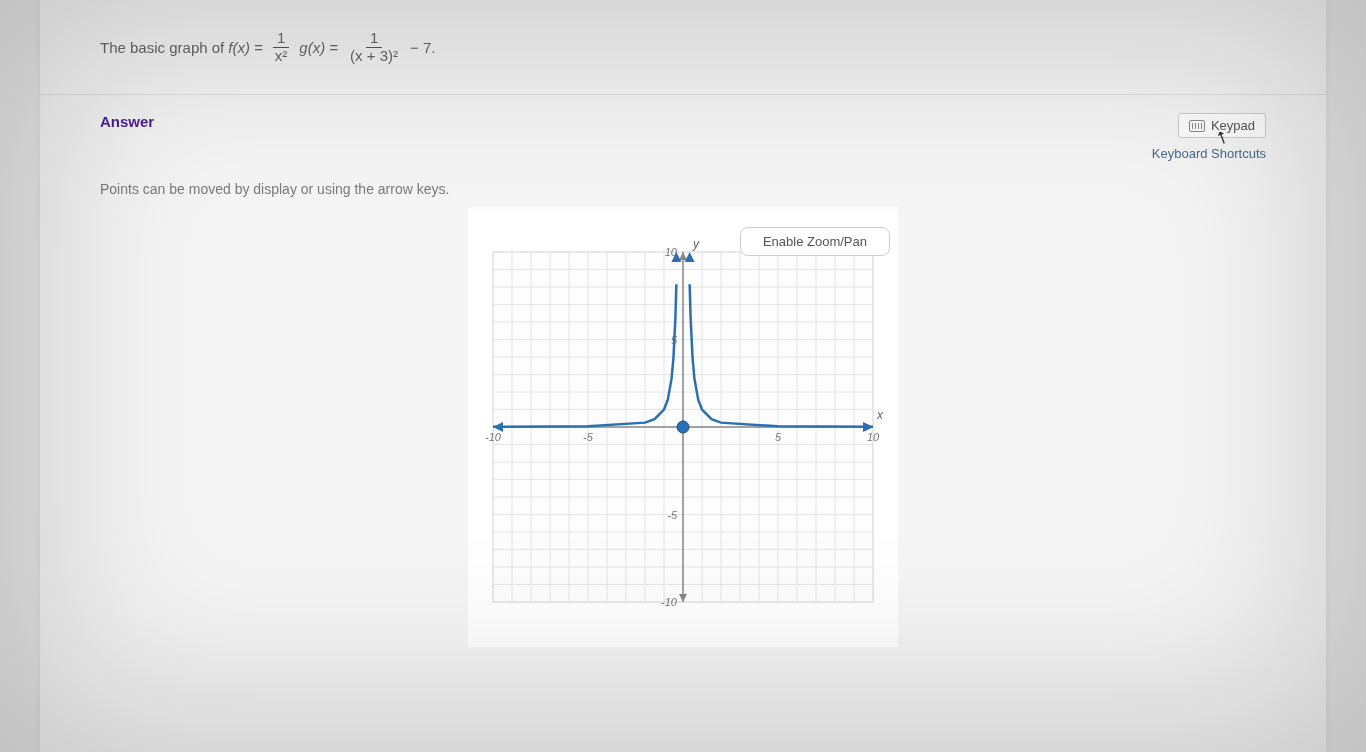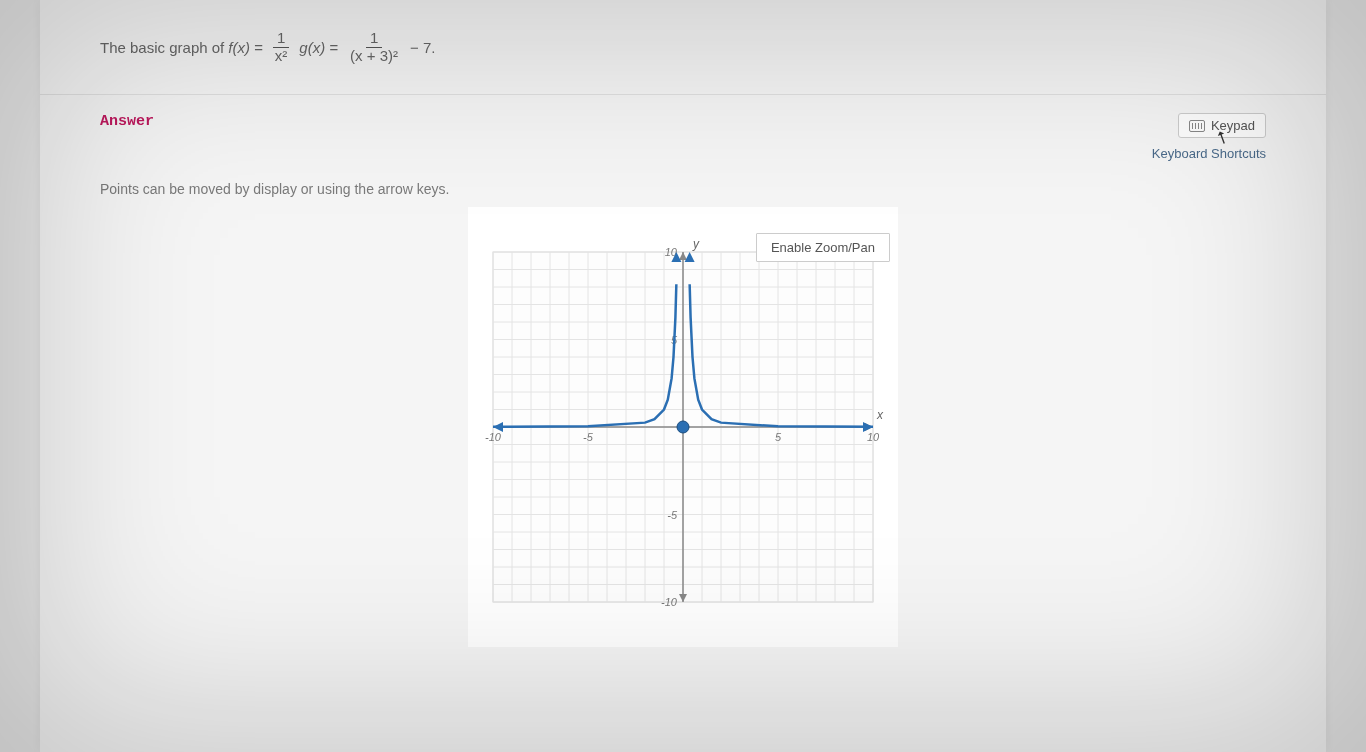--- a/index.html
+++ b/index.html
@@ -39,21 +39,21 @@
     line-height: 1.1;
   }
   .frac .num { border-bottom: 1px solid #555; padding: 0 4px; }
   .frac .den { padding: 0 4px; text-align: center; }
   .answer-row {
     display: flex;
     justify-content: space-between;
     align-items: flex-start;
     padding: 18px 60px 0 60px;
   }
-  .answer-label { font-weight: 600; color: #be185d; font-size: 15px; font-family: Liberation Mono, monospace; }
+  .answer-label { font-weight: 600; color: #4c1d95; font-size: 15px; }
   .tools { text-align: right; font-size: 13px; color: #6b7c93; }
   .keypad-btn {
     display: inline-flex;
     align-items: center;
     gap: 6px;
     border: 1px solid #ccc;
     background: #fdfdfd;
     padding: 4px 10px;
     border-radius: 3px;
     font-size: 13px;
@@ -79,28 +79,28 @@
     font-size: 14px;
     color: #7a7a7a;
   }
   .graph-wrap {
     position: relative;
     margin: 0 auto;
     width: 430px;
   }
   .zoom-btn {
     position: absolute;
-    top: 26px; right: 8px;
+    top: 20px; right: 8px;
     z-index: 10;
     border: 1px solid #ccc;
     background: #fff;
-    padding: 6px 14px;
+    padding: 6px 22px;
     font-size: 13px;
     color: #555;
-    border-radius: 1px;
+    border-radius: 8px;
     cursor: pointer;
   }
   svg { display: block; }
   .cursor-icon {
     position: absolute;
     top: 128px;
     right: 140px;
     font-size: 18px;
     color: #333;
     transform: rotate(-20deg);

